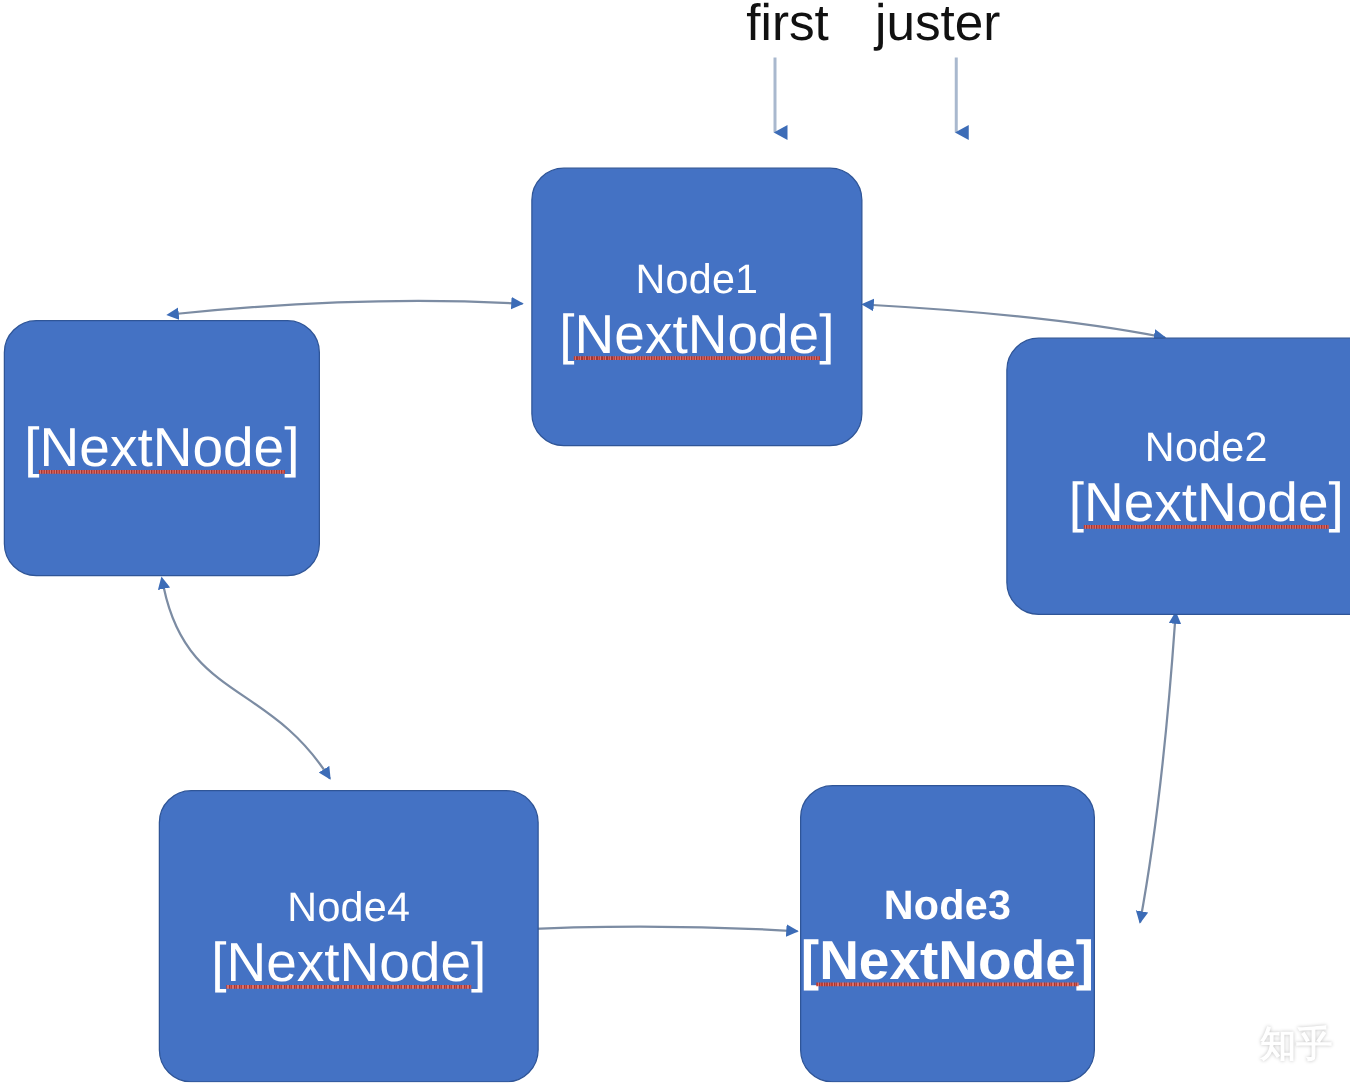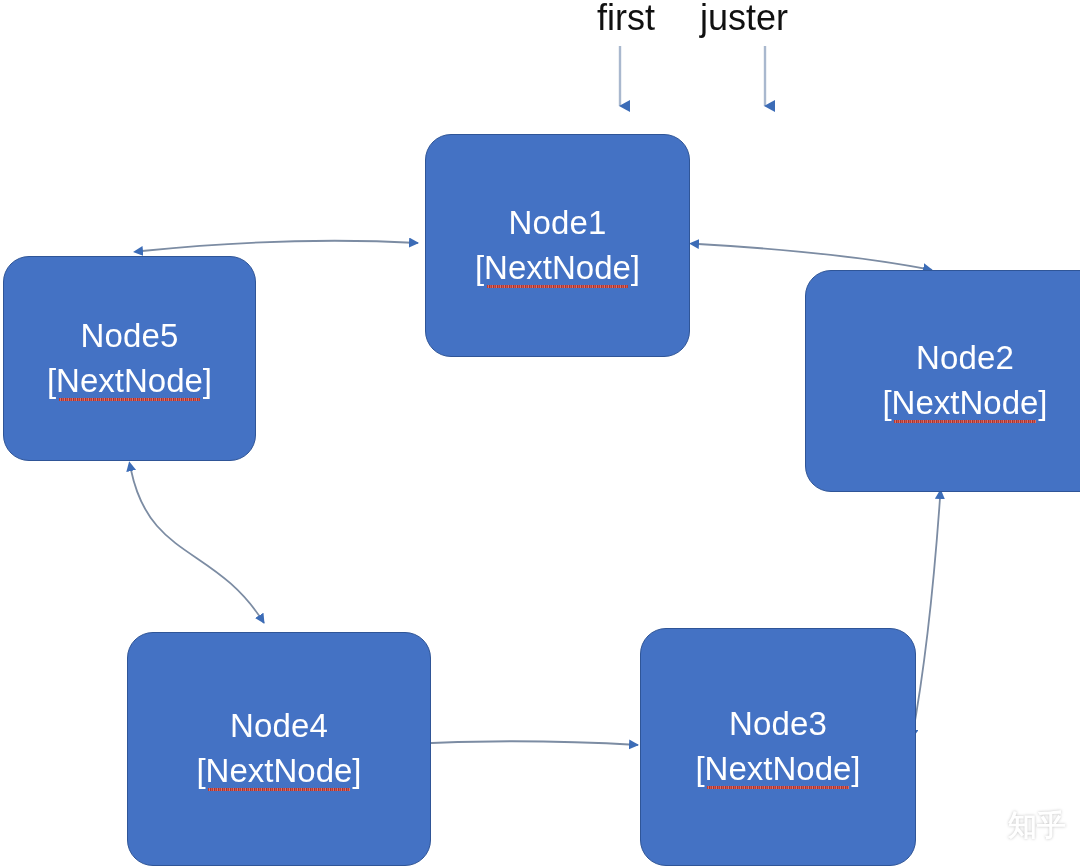--- a/index.html
+++ b/index.html
@@ -36,21 +36,21 @@
     color: #ffffff;
     z-index: 3;
   }
   .node-title {
     font-size: 33px;
     line-height: 44px;
     letter-spacing: 0.2px;
     white-space: nowrap;
   }
   .node-sub-wrap {
-    font-size: 33px;
+    font-size: 44px;
     line-height: 46px;
     white-space: nowrap;
     position: relative;
   }
   .node-sub-inner {
     position: relative;
     display: inline-block;
   }
   
   .squiggle {
@@ -63,30 +63,30 @@
       90deg,
       #c0392b 0px, #c0392b 1px,
       #e0726a 1px, #e0726a 2px,
       #a8332a 2px, #a8332a 3px,
       #d2564c 3px, #d2564c 4px
     );
     opacity: 0.95;
   }
   .ptr-label {
     position: absolute;
-    font-size: 36px;
+    font-size: 41px;
     line-height: 36px;
     color: #111111;
     white-space: nowrap;
     z-index: 4;
   }
   #watermark {
     position: absolute;
     right: 14px;
-    bottom: 20px;
+    bottom: 10px;
     display: flex;
     align-items: baseline;
     gap: 9px;
     z-index: 6;
     font-size: 29px;
     white-space: nowrap;
   }
   #wm-logo {
     color: #ffffff;
     font-weight: bold;
@@ -147,42 +147,41 @@
   <div class="node" style="left:805px; top:270px; width:320px; height:222px;">
     <div class="node-title">Node2</div>
     <div class="node-sub-wrap">
       <span class="node-sub-inner">
         <span>[NextNode]</span>
         <span class="squiggle"></span>
       </span>
     </div>
   </div>
 
-  <div class="node" style="left:640px; top:628px; width:276px; height:238px;">
+  <div class="node" style="left:640px; top:628px; width:236px; height:238px;font-weight:bold;">
     <div class="node-title">Node3</div>
     <div class="node-sub-wrap">
       <span class="node-sub-inner">
         <span>[NextNode]</span>
         <span class="squiggle"></span>
       </span>
     </div>
   </div>
 
   <div class="node" style="left:127px; top:632px; width:304px; height:234px;">
     <div class="node-title">Node4</div>
     <div class="node-sub-wrap">
       <span class="node-sub-inner">
         <span>[NextNode]</span>
         <span class="squiggle"></span>
       </span>
     </div>
   </div>
 
   <div class="node" style="left:3px; top:256px; width:253px; height:205px;">
-    <div class="node-title">Node5</div>
     <div class="node-sub-wrap">
       <span class="node-sub-inner">
         <span>[NextNode]</span>
         <span class="squiggle"></span>
       </span>
     </div>
   </div>
 
   <div id="watermark">
     <span id="wm-logo">知乎</span>

